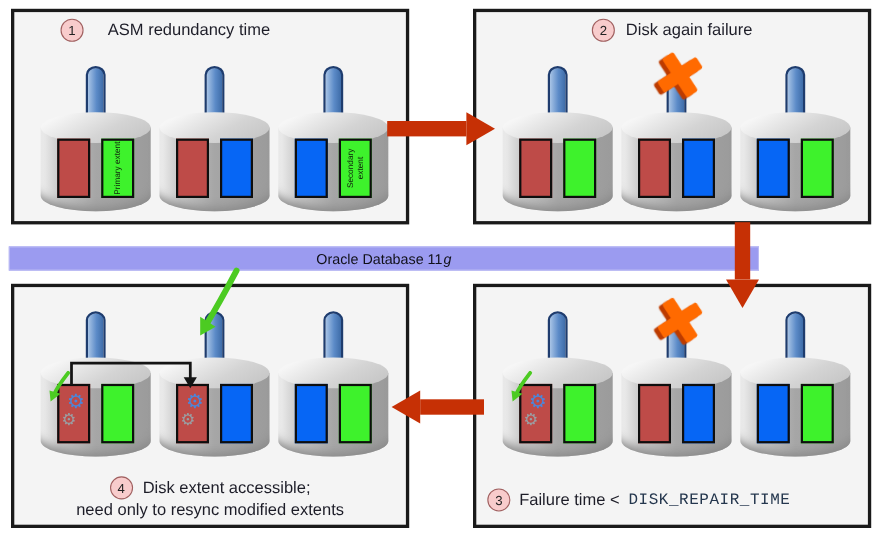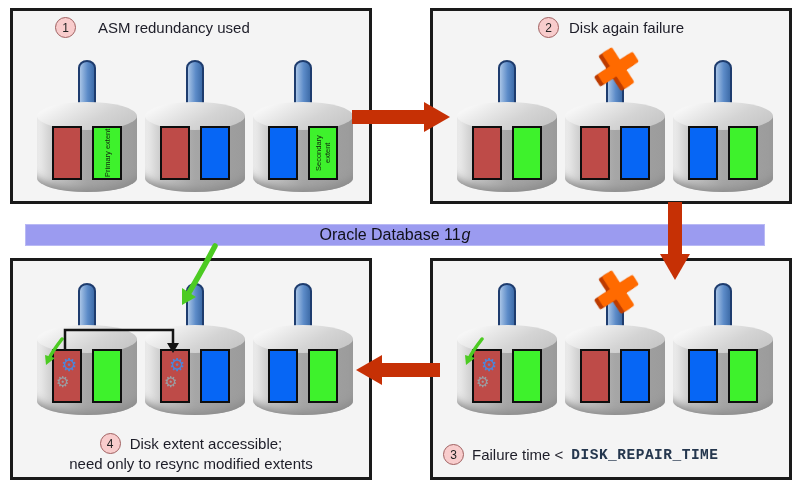--- a/index.html
+++ b/index.html
@@ -14,28 +14,28 @@
   .panel-br{left:430px;top:258px;width:362px;height:222px;}
 
   
   .caption{position:absolute;display:flex;align-items:center;color:#1d1d28;font-size:15px;z-index:3;}
   .badge{flex:0 0 auto;width:19px;height:19px;border-radius:50%;background:var(--badge-pink);
          border:1px solid #a06060;display:inline-flex;align-items:center;justify-content:center;
          font-size:12px;color:#222;}
   .cap-1{left:42px;top:6px;gap:22px;}
   .cap-2{left:0;right:0;top:6px;justify-content:center;gap:10px;}
   .cap-3{left:10px;bottom:12px;gap:8px;}
-  .cap-3 .code{font-family:"Liberation Mono",monospace;font-weight:bold;color:#25374e;font-size:14.5px;letter-spacing:.5px;}
+  .cap-3 .code{font-family:"Liberation Mono",monospace;font-weight:normal;color:#25374e;font-size:14.5px;letter-spacing:.5px;}
   .cap-4{left:0;right:0;bottom:5px;flex-direction:column;gap:1px;}
   .cap-4 .cap-row{display:flex;align-items:center;gap:9px;}
 
   
-  .banner{position:absolute;left:8px;top:224px;width:740px;height:22px;background:var(--banner-bg);
-          display:flex;align-items:center;justify-content:center;font-size:16px;color:#101018;z-index:1;
-          border:1px solid #b9b9f4;box-sizing:border-box;margin-left:17px;}
+  .banner{position:absolute;left:8px;top:224px;width:682px;height:22px;background:var(--banner-bg);
+          display:flex;align-items:center;justify-content:center;font-size:13px;color:#101018;z-index:1;
+          border:1px solid #b9b9f4;box-sizing:border-box;}
   .banner i{margin-left:1px;}
 
   
   .disks{position:absolute;inset:0;}
   .disk{position:absolute;width:100px;height:140px;}
   .panel-top .disk{top:49px;}
   .panel-bottom .disk{top:22px;}
   .disk.d0{left:24px}.disk.d1{left:132px}.disk.d2{left:240px}
   .spindle{position:absolute;left:41px;top:0;width:18px;height:56px;border-radius:9px/8px;
            background:linear-gradient(90deg,#a8c4e6,#5c8bc8 55%,#3e6ca8);
@@ -87,21 +87,21 @@
   .overlay{position:absolute;left:0;top:0;z-index:6;pointer-events:none;}
 </style>
 </head>
 <body>
 
 <div class="stage">
 
   <div class="panel panel-tl panel-top">
     <div class="caption cap-1">
       <span class="badge">1</span>
-      <span class="cap-text">ASM redundancy  used</span>
+      <span class="cap-text">ASM redundancy  time</span>
     </div>
     <div class="disks">
         <div class="disk d0">
           <div class="spindle"></div>
           <div class="cyl-top"></div>
           <div class="cyl-body"></div>
           <div class="ext-row">
             <div class="extent red"></div>
             <div class="extent green">
               <div class="ext-label">Primary extent</div>

